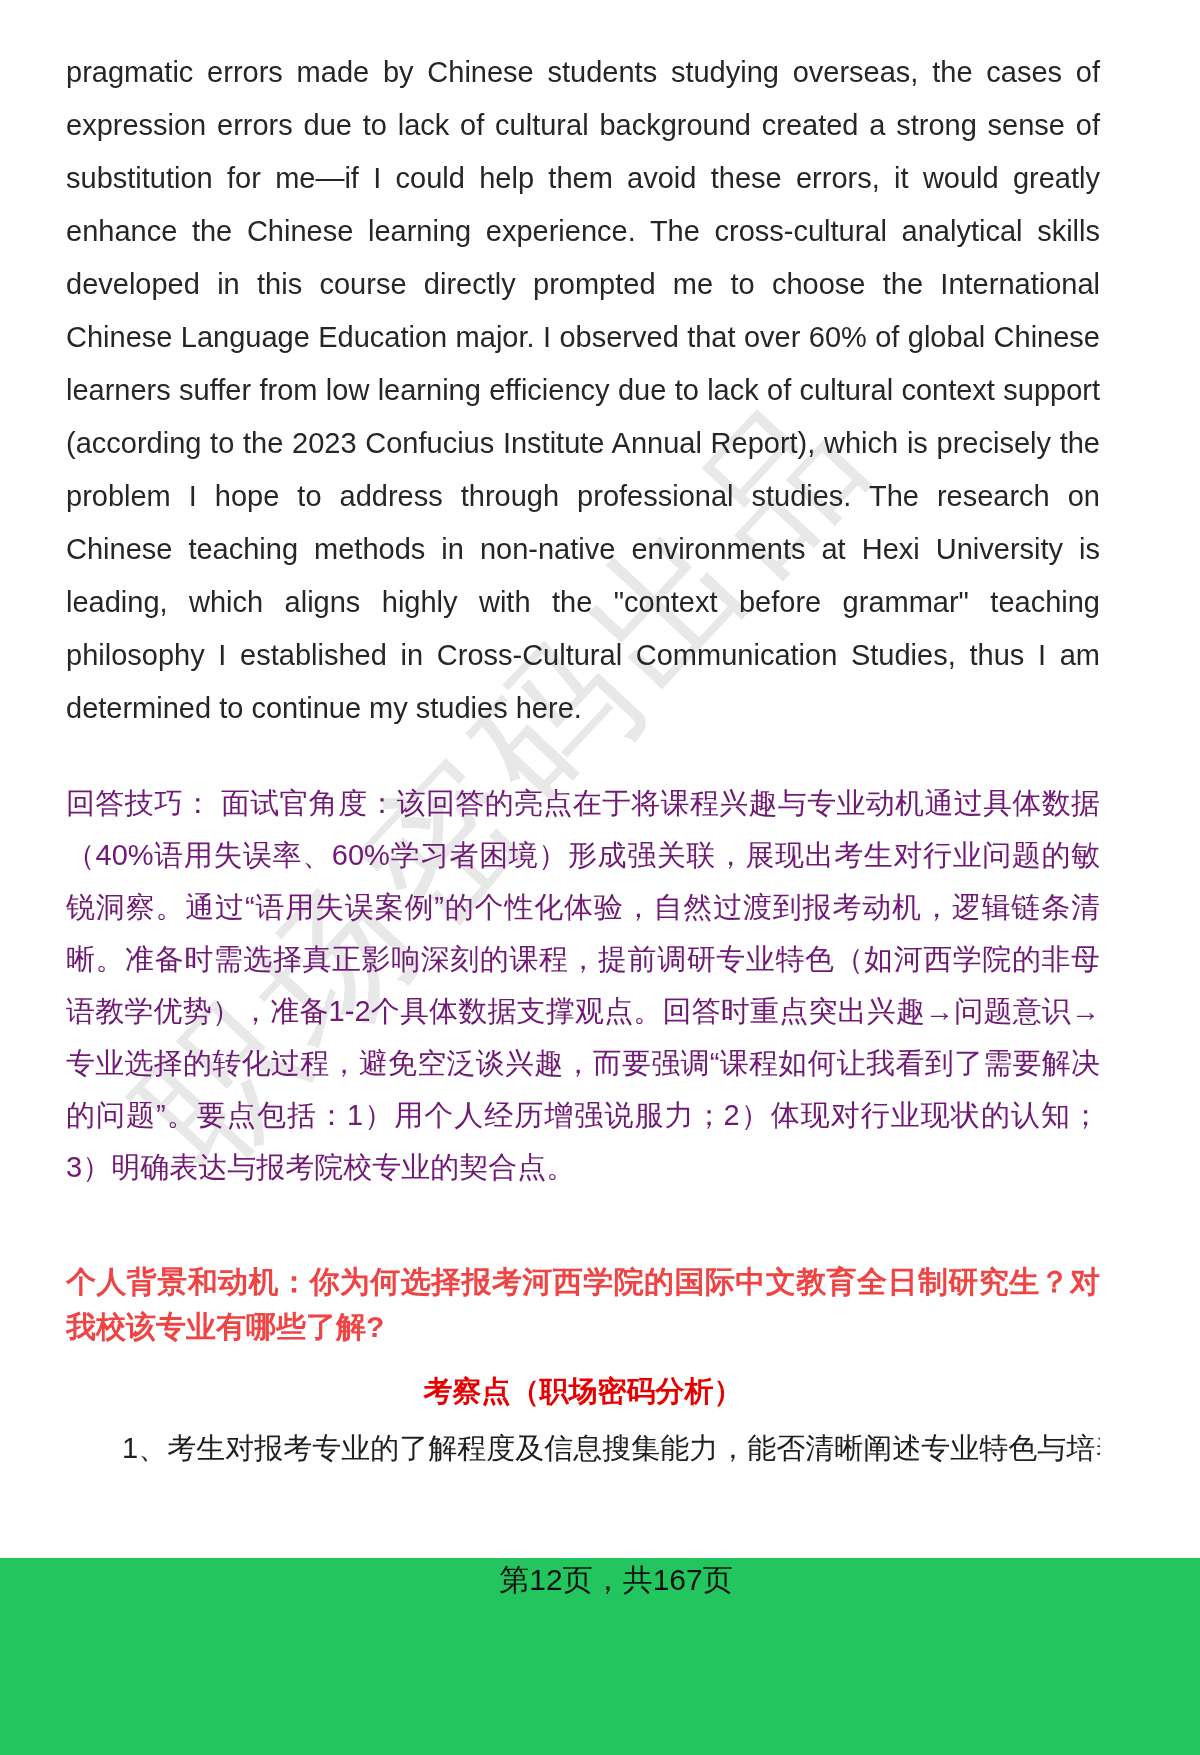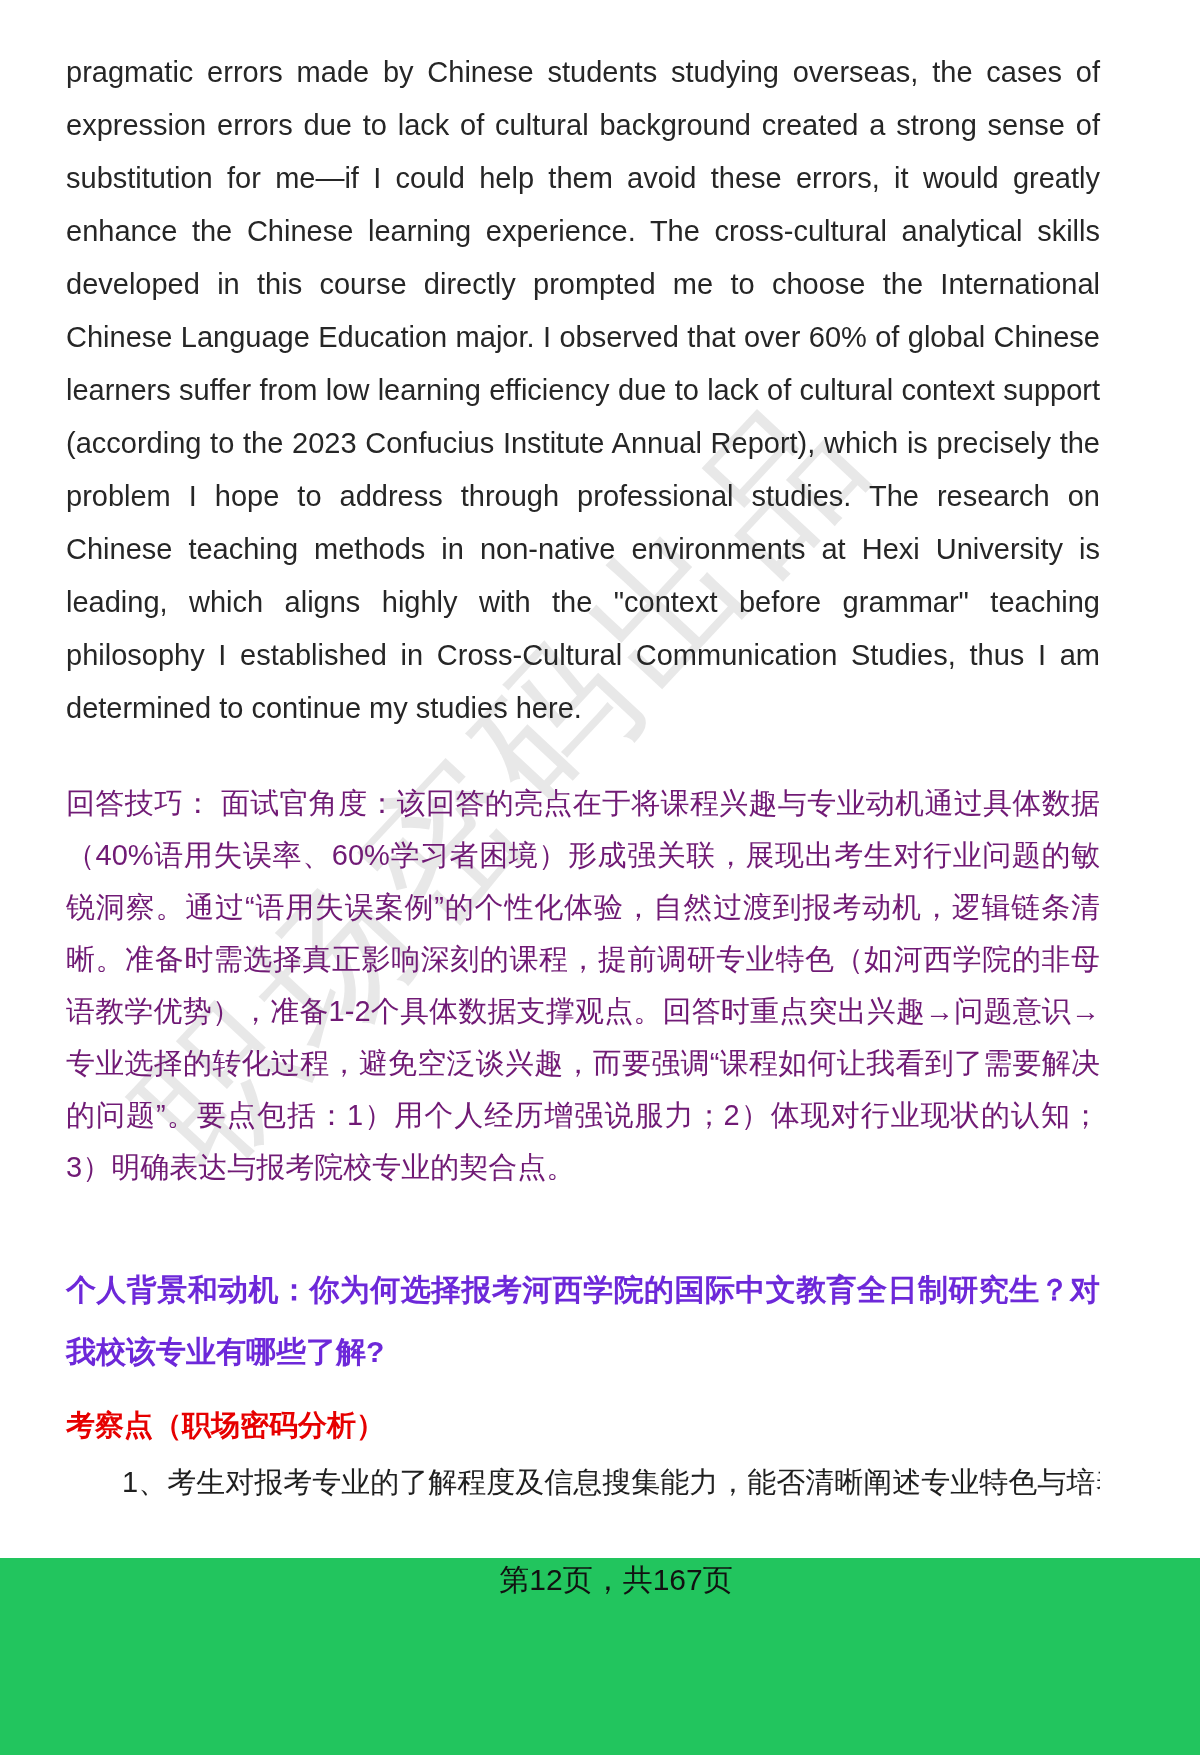--- a/index.html
+++ b/index.html
@@ -45,31 +45,32 @@
   .para-zh {
     margin: 0;
     font-size: 29px;
     line-height: 52px;
     text-align: justify;
     color: #701a75;
   }
   .heading-red {
     margin: 66px 0 0 0;
     font-size: 30px;
-    line-height: 62px;
+    line-height: 45px;
     font-weight: 700;
-    color: #6d28d9;
+    color: #ef4444;
     text-align: justify;
   }
   .heading-red2 {
     margin: 22px 0 0 0;
     font-size: 29px;
     line-height: 40px;
     font-weight: 700;
     color: #e60000;
+    text-align: center;
   }
   .list-row {
     margin: 20px 0 0 0;
     padding-left: 56px;
     font-size: 29px;
     line-height: 34px;
     color: #1f1f1f;
     white-space: nowrap;
     overflow: hidden;
   }

